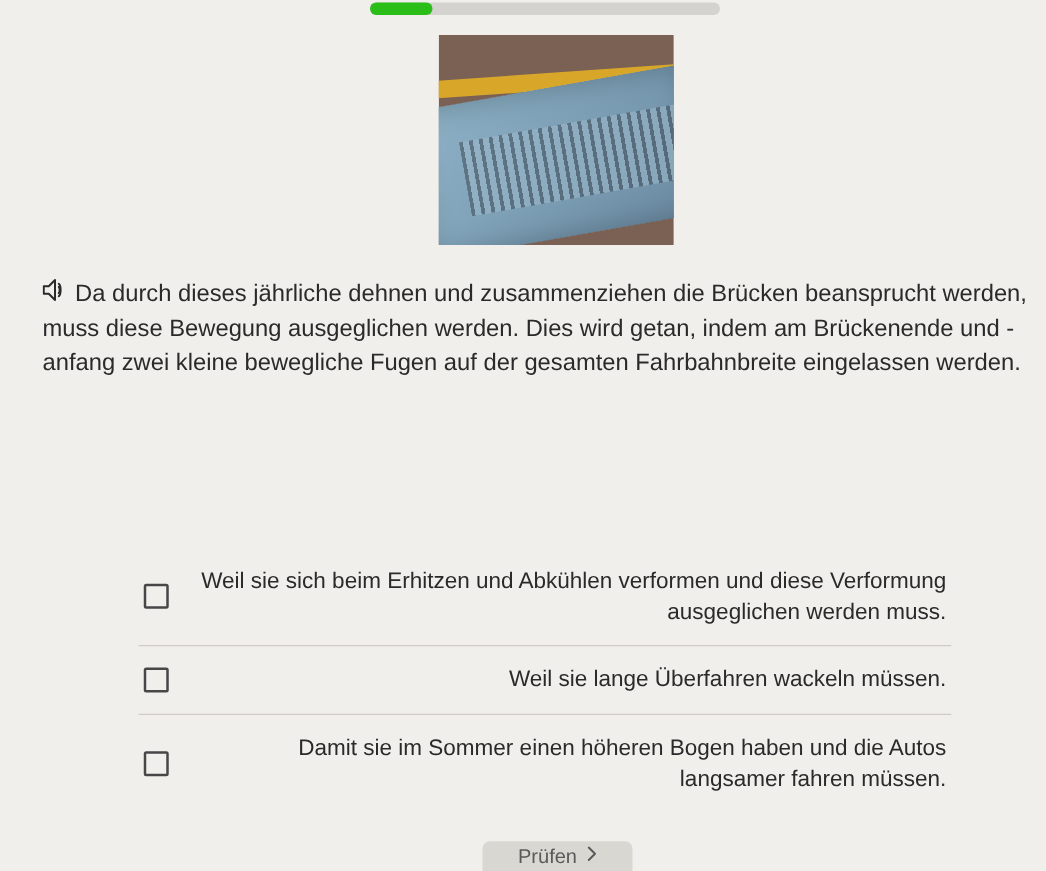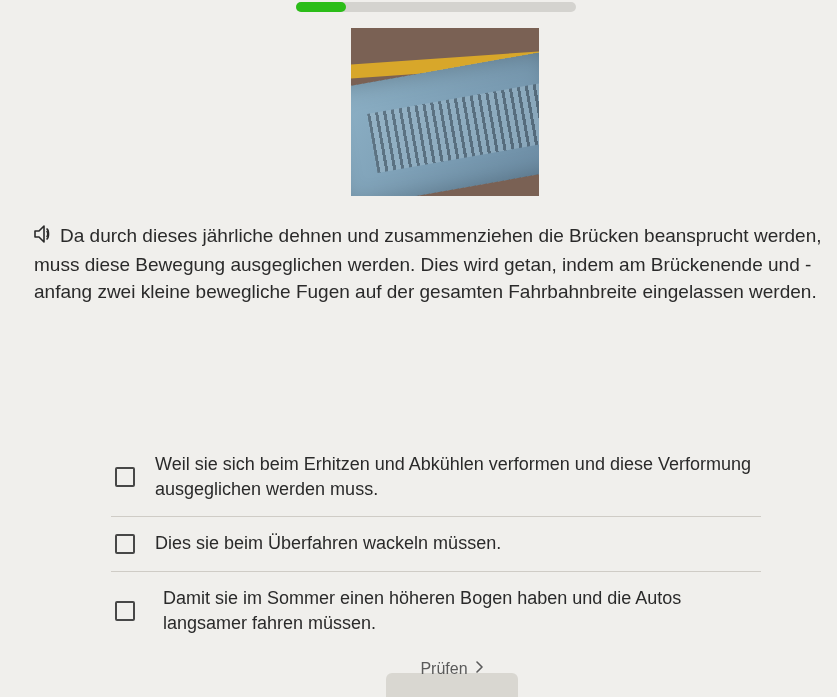--- a/index.html
+++ b/index.html
@@ -101,36 +101,36 @@
   }
   .answer:last-child { border-bottom:none;gap:28px; }
   .chk {
     flex:0 0 16px;
     width:16px; height:16px;
     border:2px solid #474747;
     border-radius:2px;
     background:transparent;
     margin-left:4px;
   }
-  .answer-text { flex:1; }
+  .answer-text { flex:1;text-align:right; }
   .submit-btn {
     position:absolute;
     bottom:0;
     left:370px;
-    width:132px;
+    width:120px;
     height:24px;
     background:#d9d7d1;
     border-radius:6px 6px 0 0;
     display:flex;
     align-items:flex-end;
     justify-content:center;
     gap:8px;
     color:#5a5a5a;
     font-size:16px;
-    padding-bottom:19px;
+    padding-bottom:2px;
     box-sizing:border-box;
   }
   .chevron {
     display:inline-block;
     transform:translateY(-1px);
   }
 </style>
 </head>
 <body>
 
@@ -158,21 +158,21 @@
   </div>
 
 
   <div class="answers">
     <div class="answer">
       <span class="chk"></span>
       <span class="answer-text">Weil sie sich beim Erhitzen und Abkühlen verformen und diese Verformung ausgeglichen werden muss.</span>
     </div>
     <div class="answer">
       <span class="chk"></span>
-      <span class="answer-text">Dies sie beim Überfahren wackeln müssen.</span>
+      <span class="answer-text">Weil sie lange Überfahren wackeln müssen.</span>
     </div>
     <div class="answer">
       <span class="chk"></span>
       <span class="answer-text">Damit sie im Sommer einen höheren Bogen haben und die Autos langsamer fahren müssen.</span>
     </div>
   </div>
 
   <div class="submit-btn">
     <span>Prüfen</span>
     <span class="chevron">

